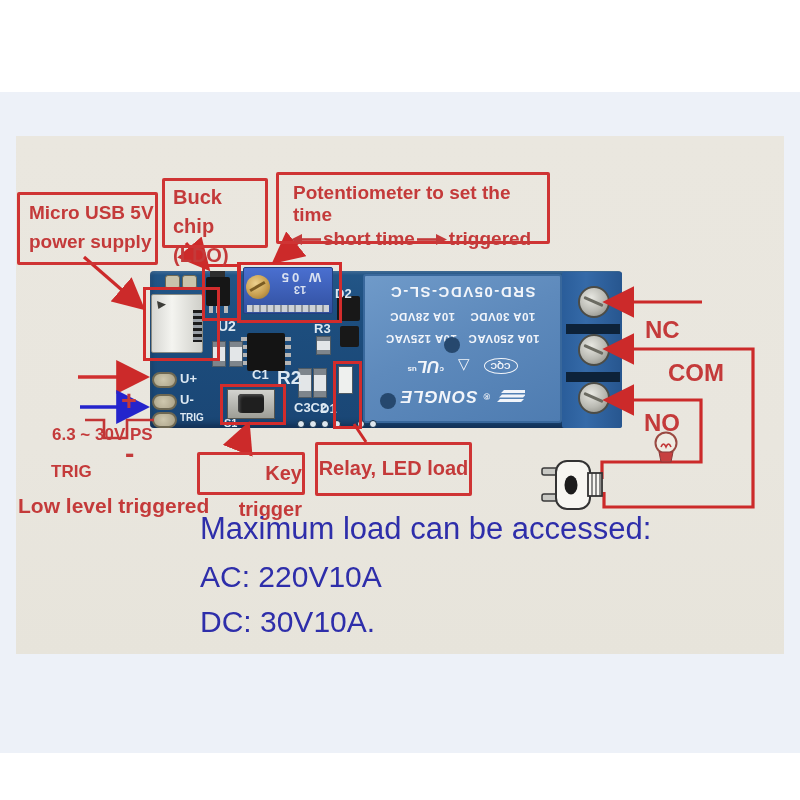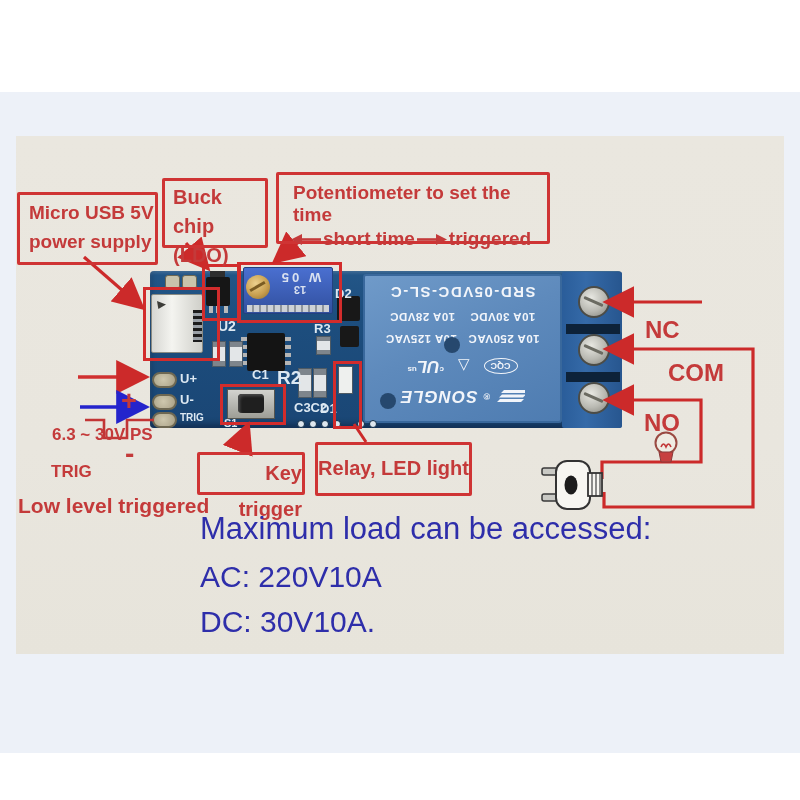--- a/index.html
+++ b/index.html
@@ -276,21 +276,21 @@
       <span>short time</span>
       <svg width="30" height="13" viewBox="0 0 30 13">
         <path d="M0 6.5 H21" stroke="#c43a3a" stroke-width="2.6"></path>
         <path d="M19 1 L30 6.5 L19 12 z" fill="#c43a3a"></path>
       </svg>
       <span>triggered</span>
     </div>
   </div>
 
   <div class="abox" id="box-key">Key trigger</div>
-  <div class="abox" id="box-relay">Relay, LED light</div>
+  <div class="abox" id="box-relay">Relay, LED load</div>
 
   <div class="atext" id="lbl-nc">NC</div>
   <div class="atext" id="lbl-com">COM</div>
   <div class="atext" id="lbl-no">NO</div>
   <div class="atext" id="lbl-plus">+</div>
   <div class="atext" id="lbl-minus">-</div>
   <div class="atext" id="lbl-ps">6.3 ~ 30V PS</div>
   <div class="atext" id="lbl-trig">TRIG</div>
   <div class="atext" id="lbl-low">Low level triggered</div>
 

